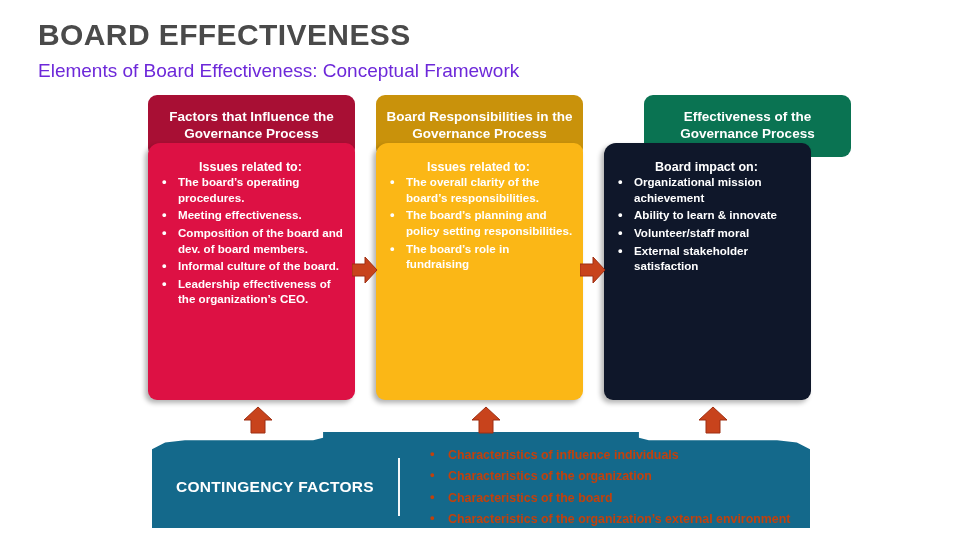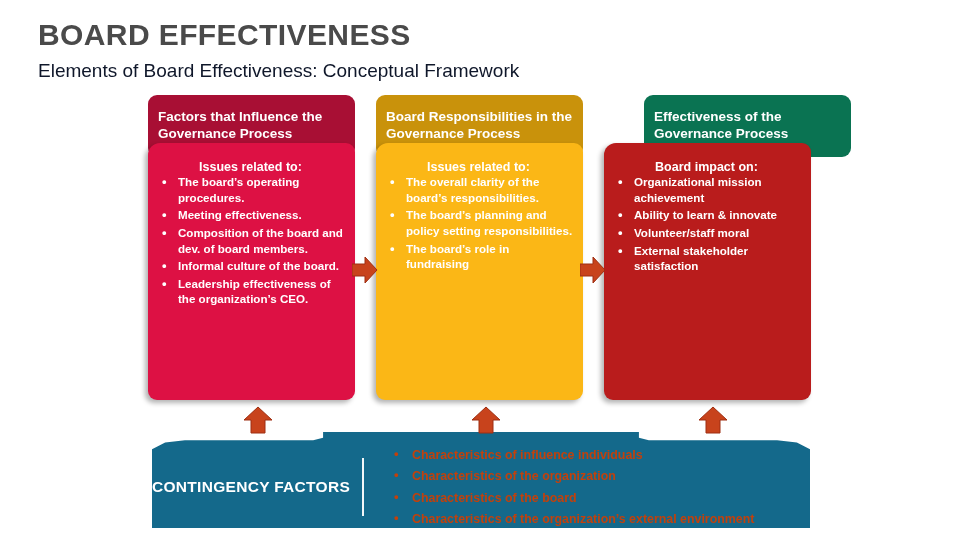--- a/index.html
+++ b/index.html
@@ -12,30 +12,30 @@
   #slide { position:relative; width:960px; height:540px; background:#fff;border-radius:7px; }
 
   
   #title {
     position:absolute; left:38px; top:18px;
     font-size:30px; font-weight:bold; letter-spacing:0.4px;
     color:#4a4a4a;
   }
   #subtitle {
     position:absolute; left:38px; top:60px;
-    font-size:19px; font-weight:normal; color:#0f172a;
+    font-size:19px; font-weight:normal; color:#6d28d9;
   }
 
   
   .col { position:absolute; top:95px; width:207px; }
   .col-head {
     position:relative; width:207px; height:62px;
     border-radius:9px; z-index:1;
     display:flex; align-items:center; justify-content:center;
-    padding:0 10px;
+    text-align:center; padding:0 10px;
     color:#ffffff; font-size:13.5px; font-weight:bold; line-height:1.25;
   }
   .col-body {
     position:relative; margin-top:-14px;
     width:207px; height:257px;
     border-radius:12px 9px 9px 9px;
     z-index:2;
     box-shadow:-3px 3px 5px rgba(0,0,0,0.30);
     padding:8px 8px 8px 6px;
     color:#ffffff;
@@ -60,21 +60,21 @@
   #col1 { left:148px; }
   #col1 .col-head { background:#A80F34; }
   #col1 .col-body { background:#DD1144; }
   
   #col2 { left:376px; }
   #col2 .col-head { background:#C9920B; }
   #col2 .col-body { background:#FBB716; }
   
   #col3 { left:604px; }
   #col3 .col-head { background:#0A7352;margin-left:40px; }
-  #col3 .col-body { background:#b91c1c; }
+  #col3 .col-body { background:#0f172a; }
 
   
   .arrow-r {
     position:absolute; width:26px; height:28px; z-index:5;
   }
   .arrow-r svg, .arrow-u svg { display:block; width:100%; height:100%; }
   #arrowR1 { left:352px; top:256px; }
   #arrowR2 { left:580px; top:256px; }
 
   
@@ -97,21 +97,21 @@
       74.0% 0%, 74.0% 6.0%, 75.5% 8.5%,
       95.0% 8.5%, 98.0% 11%, 100% 18%,
       100% 100%, 0% 100%
     );
   }
   #banner-inner {
     position:absolute; left:0; top:14px; right:0; bottom:0;
     display:flex; align-items:center;
   }
   #banner-title {
-    width:210px; text-align:left;
+    width:246px; text-align:center;
     color:#ffffff; font-size:15.5px; font-weight:bold; line-height:1.35;
     letter-spacing:0.3px;
   }
   #banner-divider {
     width:2px; height:58px; background:#ffffff; opacity:0.95;
     margin-right:26px;
   }
   #banner ul { list-style:none; }
   #banner ul li {
     position:relative; color:#c2410c;

